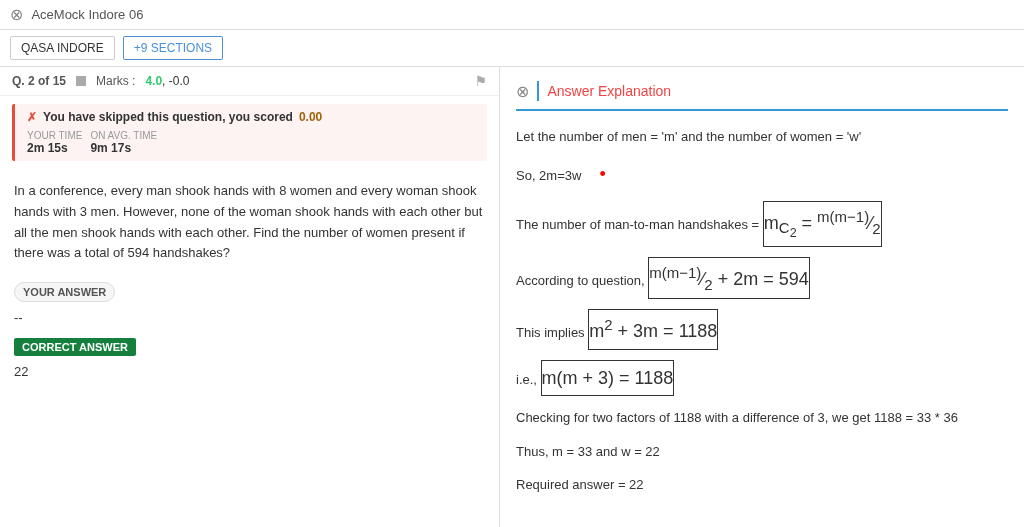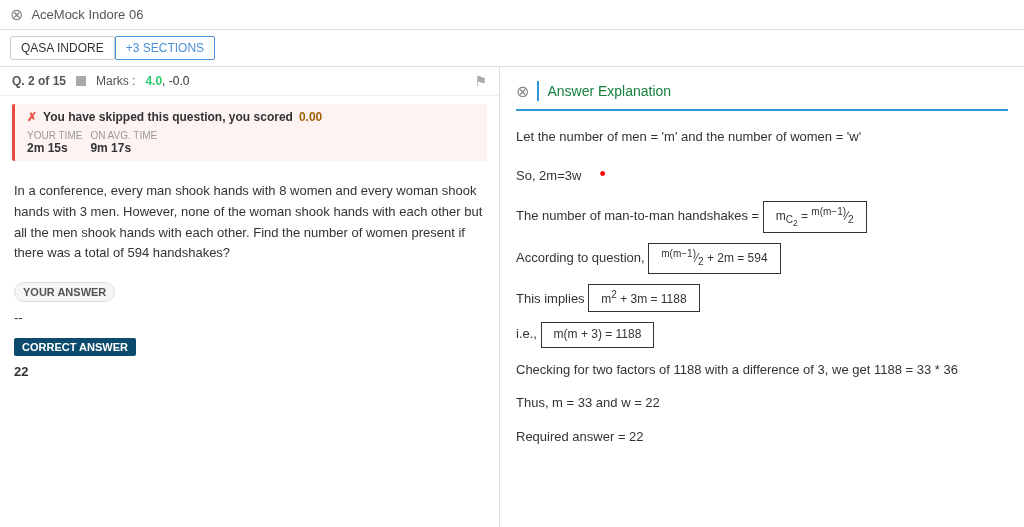--- a/index.html
+++ b/index.html
@@ -8,21 +8,21 @@
     .title-bar {
       display: flex; align-items: center; padding: 4px 10px;
       background: #fff; border-bottom: 1px solid #ddd;
       height: 30px;
     }
     .title-bar .close-icon { color: #888; font-size: 16px; margin-right: 8px; }
     .title-bar .title-text { font-size: 13px; color: #555; }
 
     .tabs-bar {
       display: flex; align-items: center; padding: 6px 10px;
-      border-bottom: 1px solid #ddd; background: #fff; 
+      border-bottom: 1px solid #ddd; background: #fff; gap: 8px;
     }
     .tab-btn {
       border: 1px solid #ccc; background: #fff; padding: 4px 10px;
       font-size: 12px; cursor: pointer; border-radius: 2px; color: #333;
     }
     .tab-btn.active {
       border-color: #4a90d9; color: #4a90d9;
     }
 
     .main-container { display: flex; height: calc(527px - 60px); }
@@ -72,58 +72,58 @@
       display: inline-block; padding: 3px 8px;
       font-size: 11px; color: #555; font-weight: bold;
       text-transform: uppercase; border-radius: 10px;
     }
     .your-answer-value {
       padding: 4px 14px; font-size: 13px; color: #333; min-height: 24px;
     }
 
     .correct-answer-label {
       margin: 8px 14px 4px 14px;
-      background: #0c4a6e; color: #fff;
+      background: #15803d; color: #fff;
       display: inline-block; padding: 3px 8px;
       font-size: 11px; font-weight: bold;
       text-transform: uppercase; border-radius: 2px;
     }
     .correct-answer-value {
-      padding: 4px 14px; font-size: 13px; color: #333; font-weight: bold;
+      padding: 4px 14px; font-size: 13px; color: #333; font-weight: normal;
     }
 
     
     .answer-header {
       display: flex; align-items: center; gap: 8px;
       margin-bottom: 14px; padding-bottom: 8px;
       border-bottom: 2px solid #3498db;
     }
     .answer-header .close-btn { color: #888; font-size: 16px; }
-    .answer-header .header-title { font-size: 14px; color: #15803d; font-weight: normal; }
+    .answer-header .header-title { font-size: 14px; color: #ef4444; font-weight: normal; }
 
     .explanation-text {
       font-size: 13px; line-height: 1.8; color: #333;
     }
     .explanation-text p { margin-bottom: 10px; }
     .math-box {
-      display: inline-block; border: 1px solid #333; padding: 1px 12px;
-      font-size: 12px; background: #fff; text-align: center;
+      display: inline-block; border: 1px solid #333; padding: 1px 0;
+      font-size: 18px; background: #fff; text-align: center;
     }
   </style>
 </head>
 <body>
 
 <div class="title-bar">
   <span class="close-icon">⊗</span>
   <span class="title-text">AceMock Indore 06</span>
 </div>
 
 <div class="tabs-bar">
   <button class="tab-btn">QASA INDORE</button>
-  <button class="tab-btn active">+3 SECTIONS</button>
+  <button class="tab-btn active">+9 SECTIONS</button>
 </div>
 
 <div class="main-container">
 
   <div class="left-panel">
 
     <div class="question-meta">
       <span class="q-number">Q. 2 of 15</span>
       <span style="width:10px;height:10px;background:#aaa;display:inline-block;vertical-align:middle;"></span>
       <span>Marks :</span>

